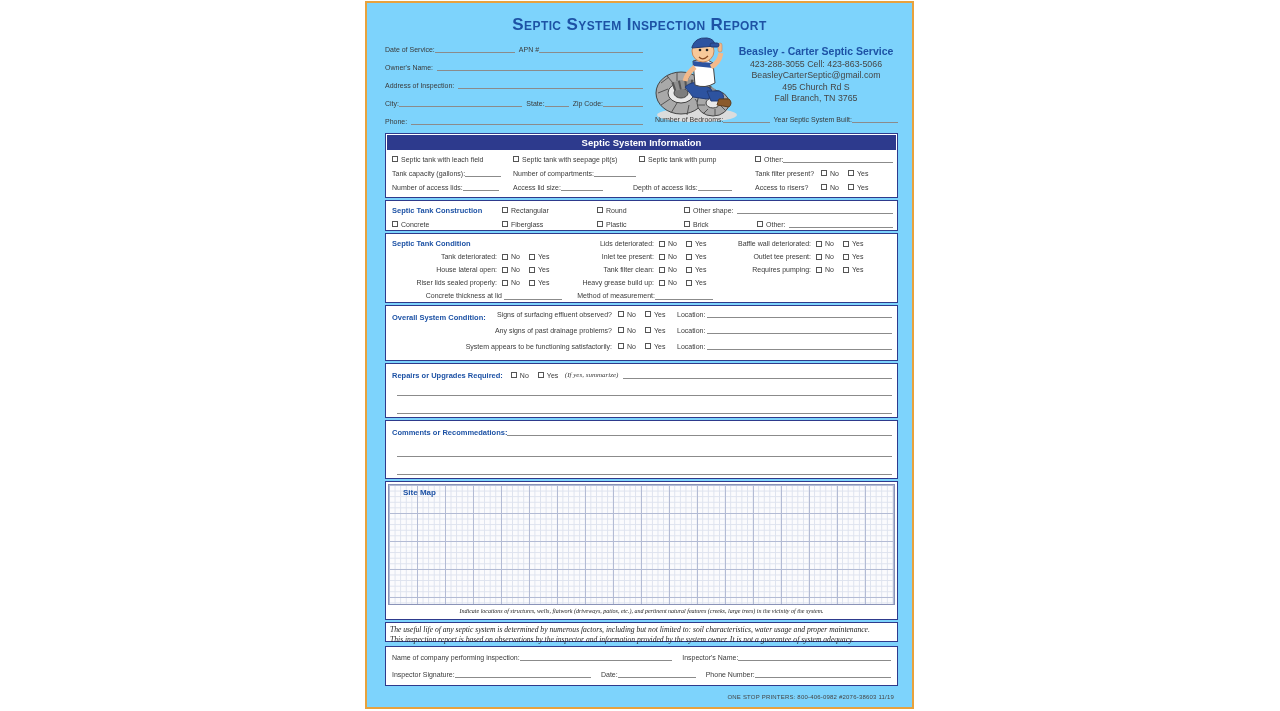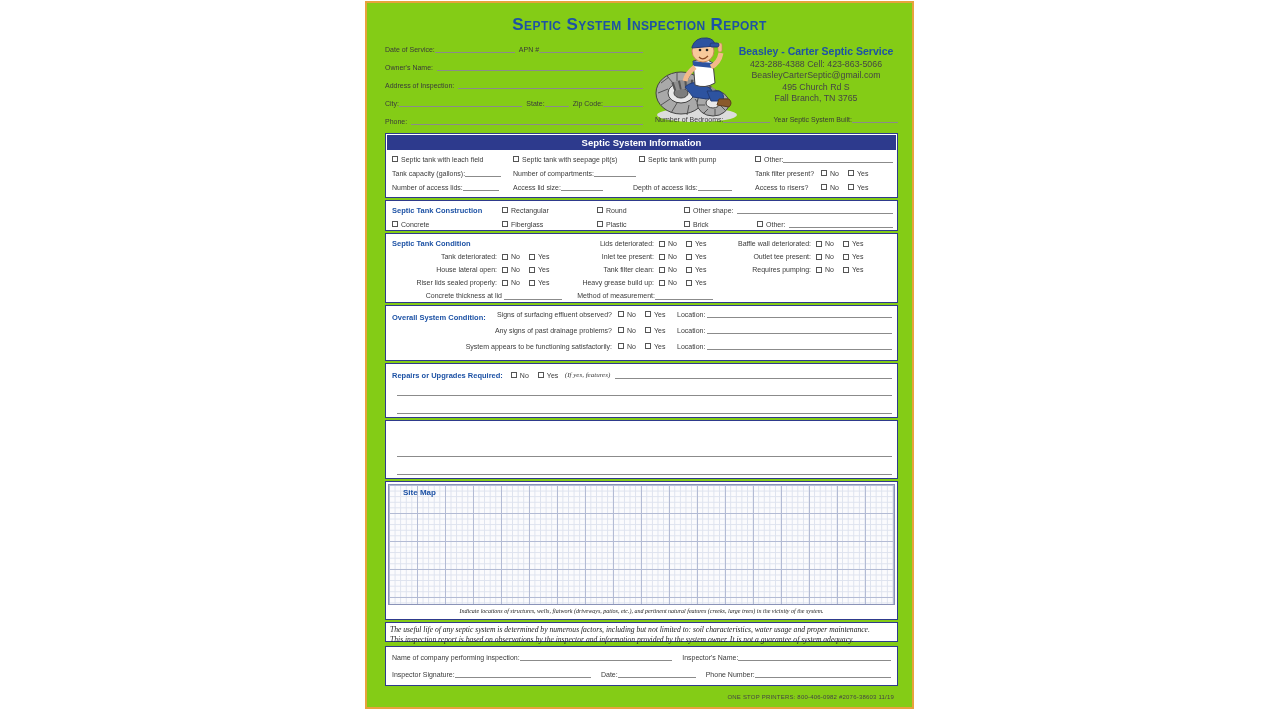--- a/index.html
+++ b/index.html
@@ -1,19 +1,19 @@
 <!DOCTYPE html>
 <html><head>
 <meta charset="utf-8">
 <style>
   * { margin:0; padding:0; box-sizing:border-box; }
   html,body { width:1280px; height:711px; background:#ffffff; overflow:hidden;
               font-family:"Liberation Sans", sans-serif; color:#3a3a3a; }
   .sheet { position:absolute; left:365px; top:1px; width:549px; height:708px;
-           background:#84cc16; border:2px solid #e8a23d; }
+           background:#7dd3fc; border:2px solid #e8a23d; }
 
   
   .title { position:absolute; top:12px; left:0; right:0; text-align:center;
            font-variant:small-caps; font-weight:bold; font-size:17px;
            letter-spacing:.4px; color:#1d52a5; }
   .toprow { position:absolute; left:18px; width:258px; display:flex;
             align-items:flex-end; font-size:7px; white-space:nowrap; }
   .tr1{top:42px}.tr2{top:60px}.tr3{top:78px}.tr4{top:96px}.tr5{top:114px}
   .ln { display:inline-block; border-bottom:1px solid #8b8b8b; height:8px; }
   .lnf { flex:1 1 auto; border-bottom:1px solid #8b8b8b; height:8px; }
@@ -150,21 +150,21 @@
     <circle cx="48" cy="20" r="11" fill="#f8c99a" stroke="#c8885a"></circle>
     <path d="M37 16 Q40 6 52 7 Q60 8 60 15 L37 17 Z" fill="#2d53a0" stroke="#223c77"></path>
     <rect x="55" y="12" width="9" height="4" rx="2" fill="#2d53a0" stroke="#223c77"></rect>
     <circle cx="45" cy="19" r="1.3" fill="#222"></circle>
     <circle cx="52" cy="19" r="1.3" fill="#222"></circle>
     <path d="M44 26 Q48 30 53 25" fill="none" stroke="#8a4a22" stroke-width="1.2"></path>
   </svg>
 
   <div class="company">
     <div class="company-name">Beasley - Carter Septic Service</div>
-    <div class="company-line">423-288-4388 Cell: 423-863-5066</div>
+    <div class="company-line">423-288-3055 Cell: 423-863-5066</div>
     <div class="company-line">BeasleyCarterSeptic@gmail.com</div>
     <div class="company-line">495 Church Rd S</div>
     <div class="company-line">Fall Branch, TN 3765</div>
   </div>
 
   <div class="bedrow">
     <span>Number of Bedrooms:</span>
     <span class="lnf"></span>
     <span class="ml4">Year Septic System Built:</span>
     <span class="lnf"></span>
@@ -464,28 +464,32 @@
       <div class="q" style="padding:6px 5px 0 6px">
         <span class="bluehead" style="margin-right:8px">Repairs or Upgrades Required:</span>
         <span class="cbx">
             <span class="k"></span>
             <span>No</span>
           </span>
         <span class="cbx">
             <span class="k"></span>
             <span>Yes</span>
           </span>
-        <span class="serif-it" style="margin-right:5px">(If yes, features)</span>
+        <span class="serif-it" style="margin-right:5px">(If yes, summarize)</span>
         <span class="lnf"></span>
       </div>
       <div class="fullline" style="top:31px"></div>
       <div class="fullline" style="top:49px"></div>
     </div>
 
     <div class="sec" style="height:59px">
+      <div class="q" style="padding:6px 5px 0 6px">
+        <span class="bluehead">Comments or Recommedations:</span>
+        <span class="lnf"></span>
+      </div>
       <div class="fullline" style="top:35px"></div>
       <div class="fullline" style="top:53px"></div>
     </div>
 
     <div class="sec sm-outer">
       <div class="sm-grid">
         <span class="sm-label bluehead" style="font-size:8px">Site Map</span>
       </div>
       <div class="sm-caption serif-it">Indicate locations of structures, wells, flatwork (driveways, patios, etc.), and pertinent natural features (creeks, large trees) in the vicinity of the system.</div>
     </div>

